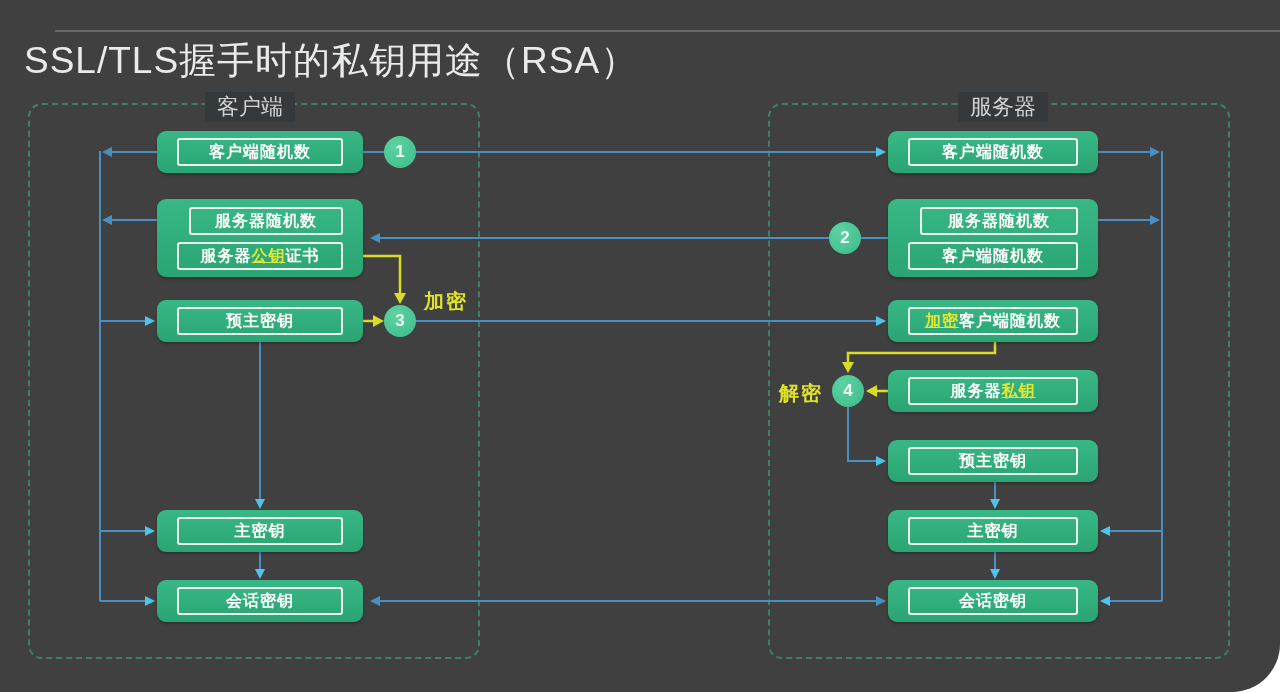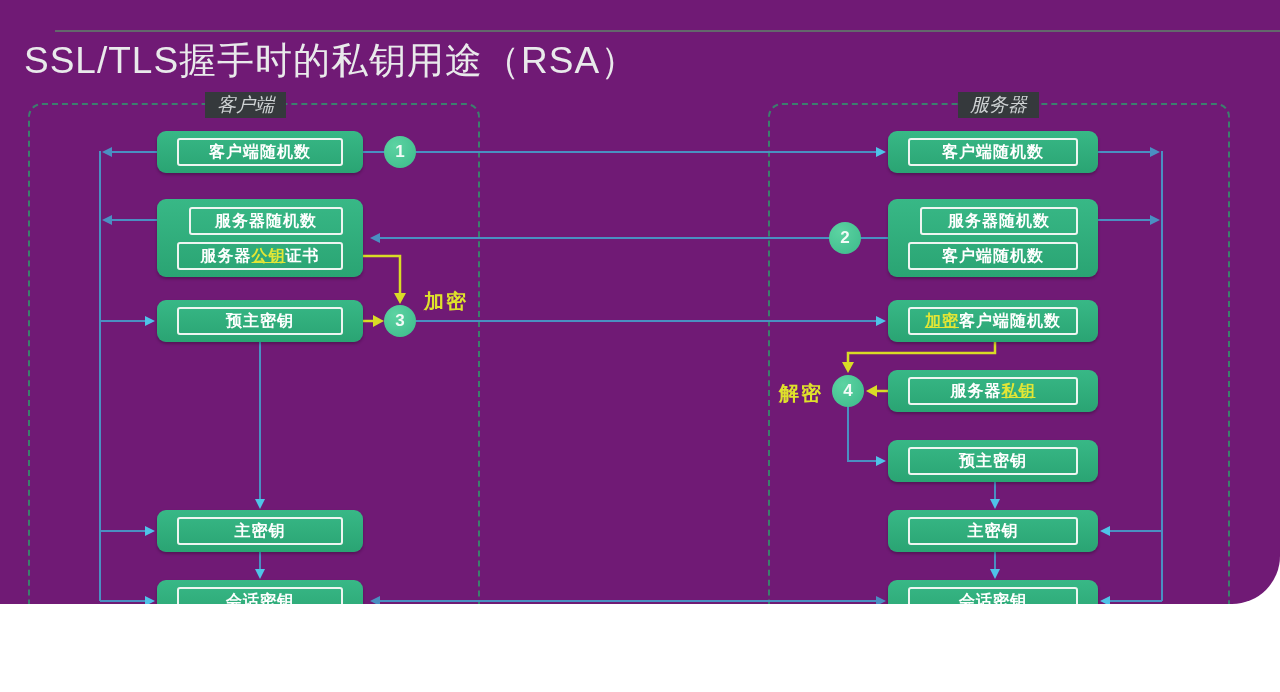--- a/index.html
+++ b/index.html
@@ -1,29 +1,29 @@
 <!DOCTYPE html>
 <html><head>
 <meta charset="utf-8">
 <style>
   html,body{margin:0;padding:0;background:#ffffff;}
   body{font-family:"Liberation Sans","DejaVu Sans",sans-serif;}
   #stage{
-    position:relative;width:1280px;height:604px;background:#701a75;
+    position:relative;width:1280px;height:692px;background:#404040;
     border-bottom-right-radius:48px;overflow:hidden;
   }
   .top-rule{position:absolute;left:55px;top:30px;width:1225px;height:0;
     border-top:2px solid #63686c;}
   .main-title{position:absolute;left:24px;top:36px;font-size:37px;
     color:#e9eaeb;letter-spacing:1px;font-weight:500;}
   .panel{position:absolute;border:2px dashed #3c7f6d;border-radius:14px;}
   #client-panel{left:28px;top:103px;width:448px;height:552px;}
   #server-panel{left:768px;top:103px;width:458px;height:552px;}
-  .panel-title{position:absolute;top:92px;font-size:19px;color:#cfd3d4;
-    background:#35393c;padding:0 12px;z-index:4;font-style:italic;}
+  .panel-title{position:absolute;top:92px;font-size:22px;color:#cfd3d4;
+    background:#35393c;padding:0 12px;z-index:4;}
   svg.wires{position:absolute;left:0;top:0;z-index:1;}
   .gbox{position:absolute;background:linear-gradient(#38b886,#2aa473);
     border-radius:9px;z-index:2;box-shadow:0 2px 3px rgba(0,0,0,.25);}
   .inner{position:absolute;border:2px solid #eef5f1;border-radius:3px;
     display:flex;align-items:center;justify-content:center;
     color:#ffffff;font-weight:bold;font-size:16px;letter-spacing:1px;}
   .inner .yl{color:#e3e635;text-decoration:underline;}
   .single .inner{left:20px;right:20px;top:7px;bottom:7px;}
   .duo .inner.r1{left:32px;right:20px;top:8px;height:24px;}
   .duo .inner.r2{left:20px;right:20px;top:43px;height:24px;}

